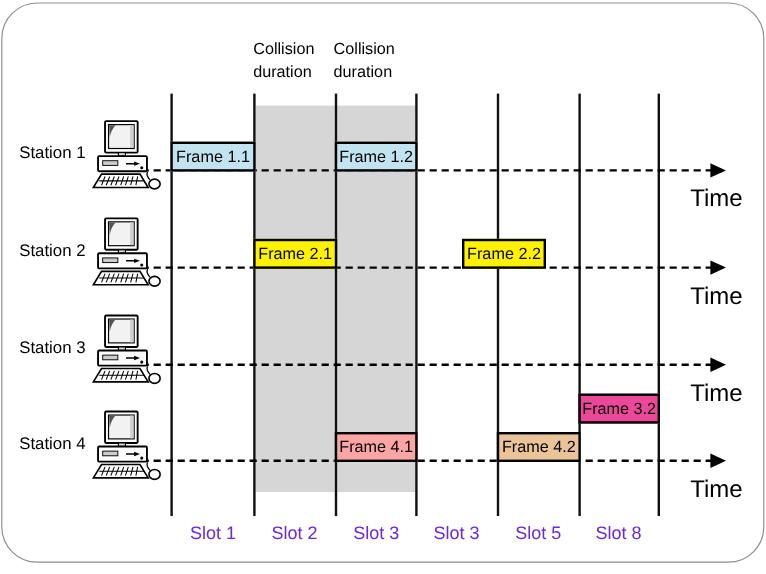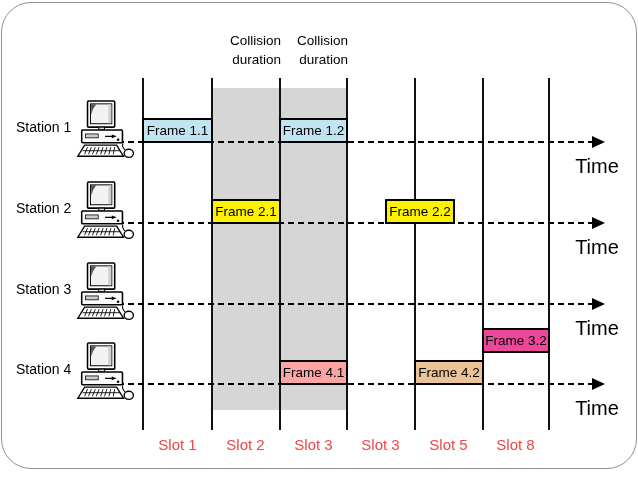--- a/index.html
+++ b/index.html
@@ -17,21 +17,21 @@
   
   .collision-zone { position:absolute; top:88px; height:322px; background:#D6D6D6; }
   .zone-slot2 { left:213px; width:66px; }
   .zone-slot3 { left:281px; width:65px; }
   
   .vline { position:absolute; top:78px; height:352px; width:2px; background:#111; }
   .vl0{left:142px}.vl1{left:211px}.vl2{left:279px}.vl3{left:346px}
   .vl4{left:414px}.vl5{left:482px}.vl6{left:548px}
   
   .collision-caption {
-    position:absolute; top:31px; width:70px; text-align:right;
+    position:absolute; top:31px; width:70px; text-align:left;
     font-size:13.5px; line-height:19px;
   }
   .cc1 { left:211px; } .cc2 { left:278px; }
   
   .timeline { position:absolute; left:118px; width:476px; height:0; border-top:2px dashed #000; }
   .tl1{top:141px}.tl2{top:222px}.tl3{top:303px}.tl4{top:383px}
   .arrowhead {
     position:absolute; left:592px; width:0; height:0;
     border-left:13px solid #000; border-top:6px solid transparent; border-bottom:6px solid transparent;
   }
@@ -51,21 +51,21 @@
   }
   .f11{left:142px; width:71px; top:118px}
   .f12{left:279px; width:69px; top:118px}
   .f21{left:211px; width:70px; top:199px}
   .f22{left:346px; width:70px; top:199px}
   .f31{left:211px; width:70px; top:280px}
   .f32{left:482px; width:68px; top:280px}
   .f41{left:279px; width:69px; top:360px}
   .f42{left:414px; width:70px; top:360px}
   
-  .slot-label { position:absolute; top:436px; width:69px; text-align:center; font-size:15px; color:#ef4444; }
+  .slot-label { position:absolute; top:436px; width:69px; text-align:center; font-size:15px; color:#6d28d9; }
   .sl1{left:143px}.sl2{left:211px}.sl3{left:279px}.sl4{left:346px}.sl5{left:414px}.sl6{left:481px}
 </style>
 </head>
 <body>
 
 <div class="stage">
 
   <svg width="0" height="0" style="position:absolute" aria-hidden="true">
     <defs>
       <g id="pc-icon">

